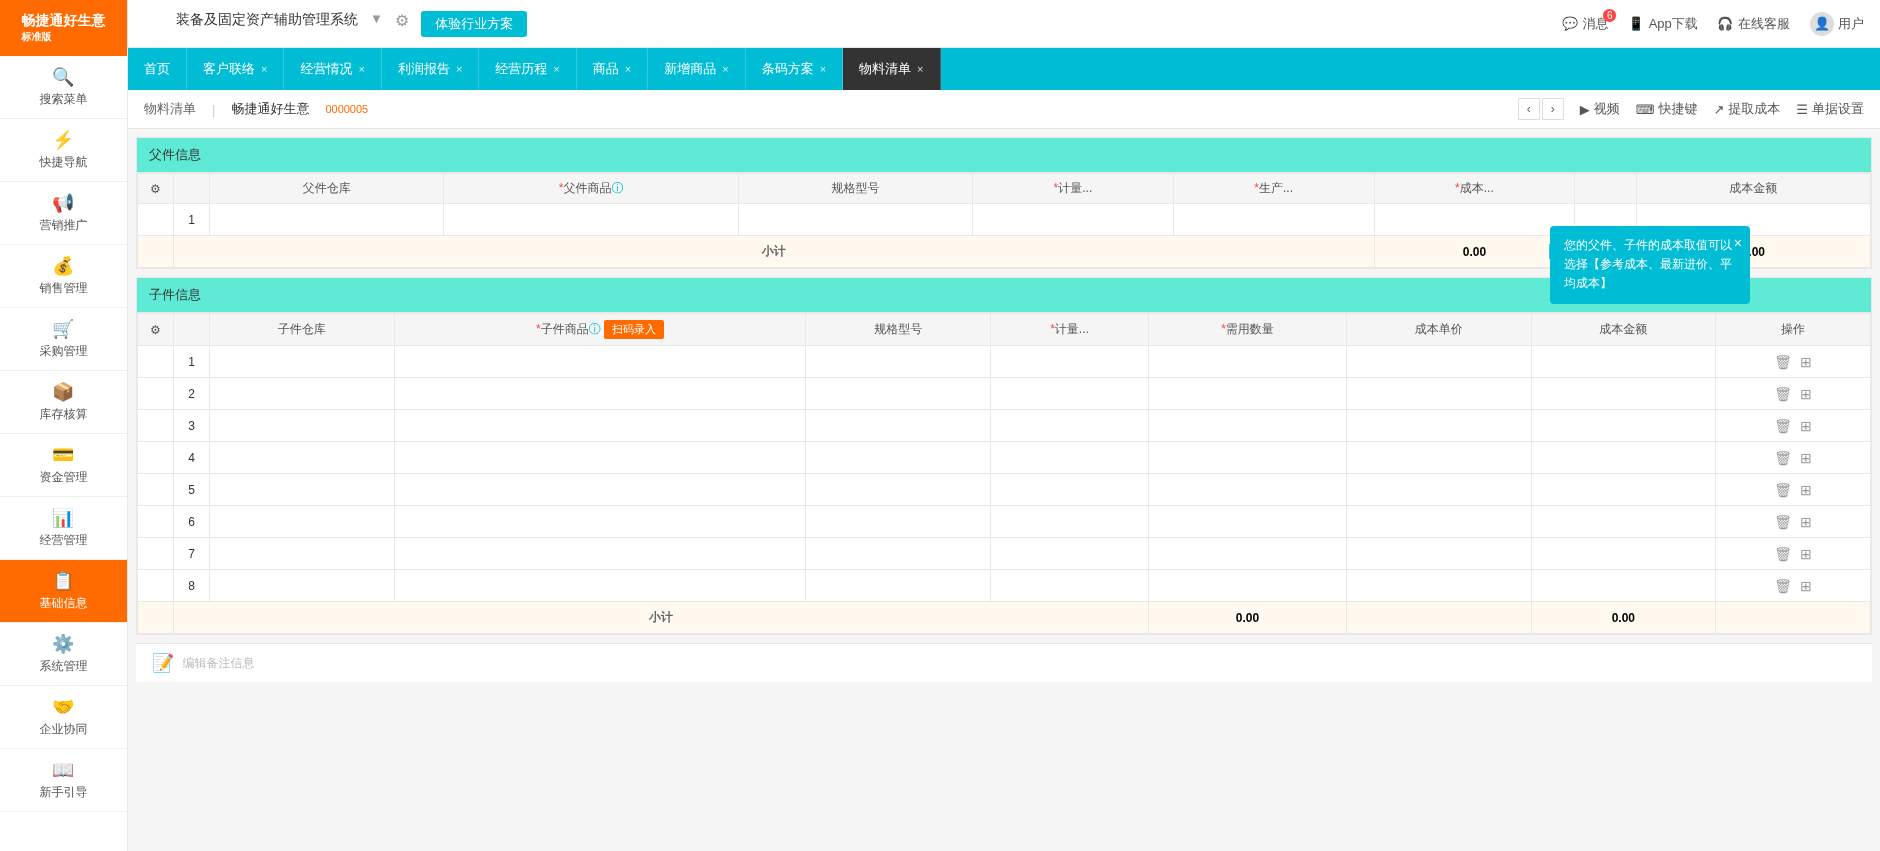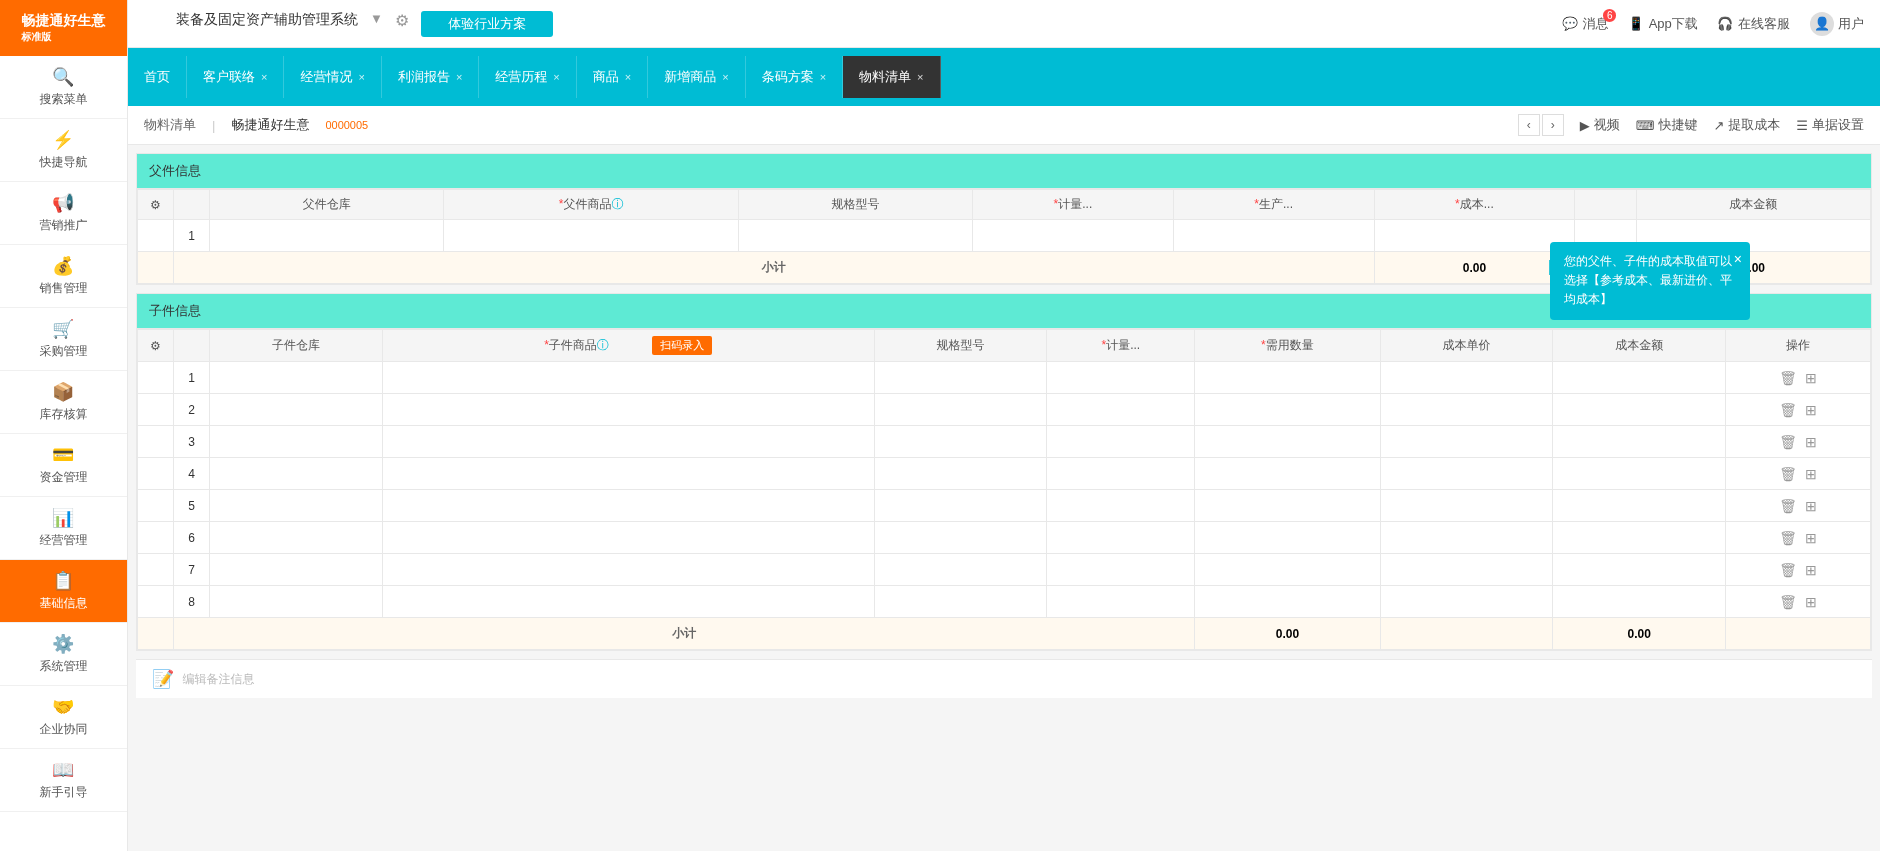--- a/index.html
+++ b/index.html
@@ -74,41 +74,41 @@
       margin-left: 32px;
     }
     .system-title {
       font-size: 14px;
       color: #333;
     }
     .topbar-btn {
       background: #00bcd4;
       color: #fff;
       border: none;
-      padding: 4px 27px;
+      padding: 4px 14px;
       border-radius: 3px;
       cursor: pointer;
       font-size: 13px;
     }
     .topbar-right {
       display: flex;
       align-items: center;
       gap: 20px;
       color: #555;
       font-size: 13px;
     }
     .topbar-right .badge-wrap { position: relative; cursor: pointer; margin-left: 11px; }
     .badge { background: #ff4444; color: #fff; border-radius: 50%; font-size: 10px; padding: 1px 4px; position: absolute; top: -6px; right: -8px; }
 
     
     .nav-tabs {
       background: #00bcd4;
       display: flex;
       align-items: center;
-      height: 58px;
+      height: 42px;
       padding-left: 0;
       flex-shrink: 0;
       overflow-x: auto;
     }
     .nav-tab {
       color: #fff;
       padding: 0 16px;
       height: 42px;
       display: flex;
       align-items: center;
@@ -210,21 +210,20 @@
     .required-star { color: #ff4444; }
     .info-icon { color: #00bcd4; cursor: pointer; }
     .scan-btn {
       background: #ff6b00;
       color: #fff;
       border: none;
       padding: 2px 8px;
       border-radius: 2px;
       font-size: 11px;
       cursor: pointer;
-      margin-left: 40px;
     }
     .action-icons { display: flex; gap: 8px; align-items: center; justify-content: center; }
     .action-icon { cursor: pointer; color: #999; font-size: 14px; }
 
     
     .tooltip-popup {
       position: absolute;
       background: #00bcd4;
       color: #fff;
       padding: 10px 14px;

